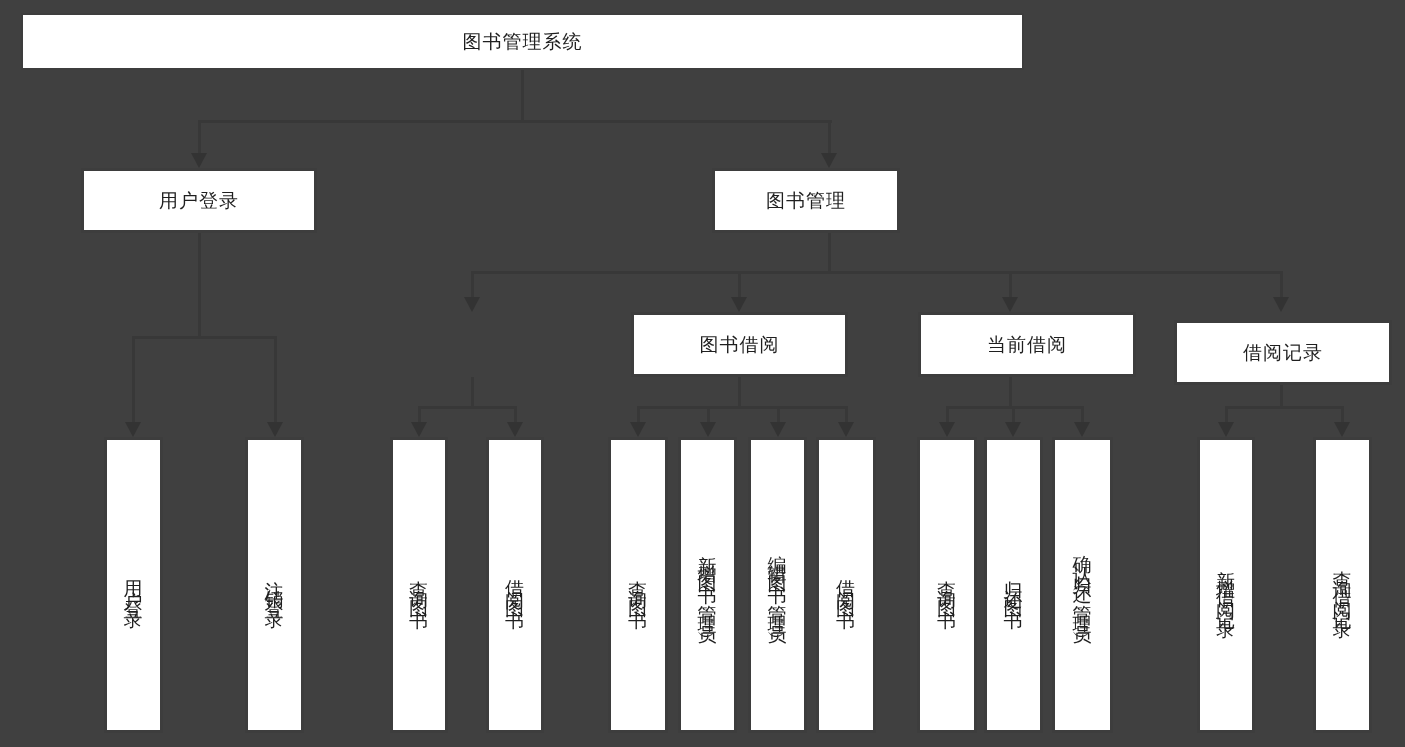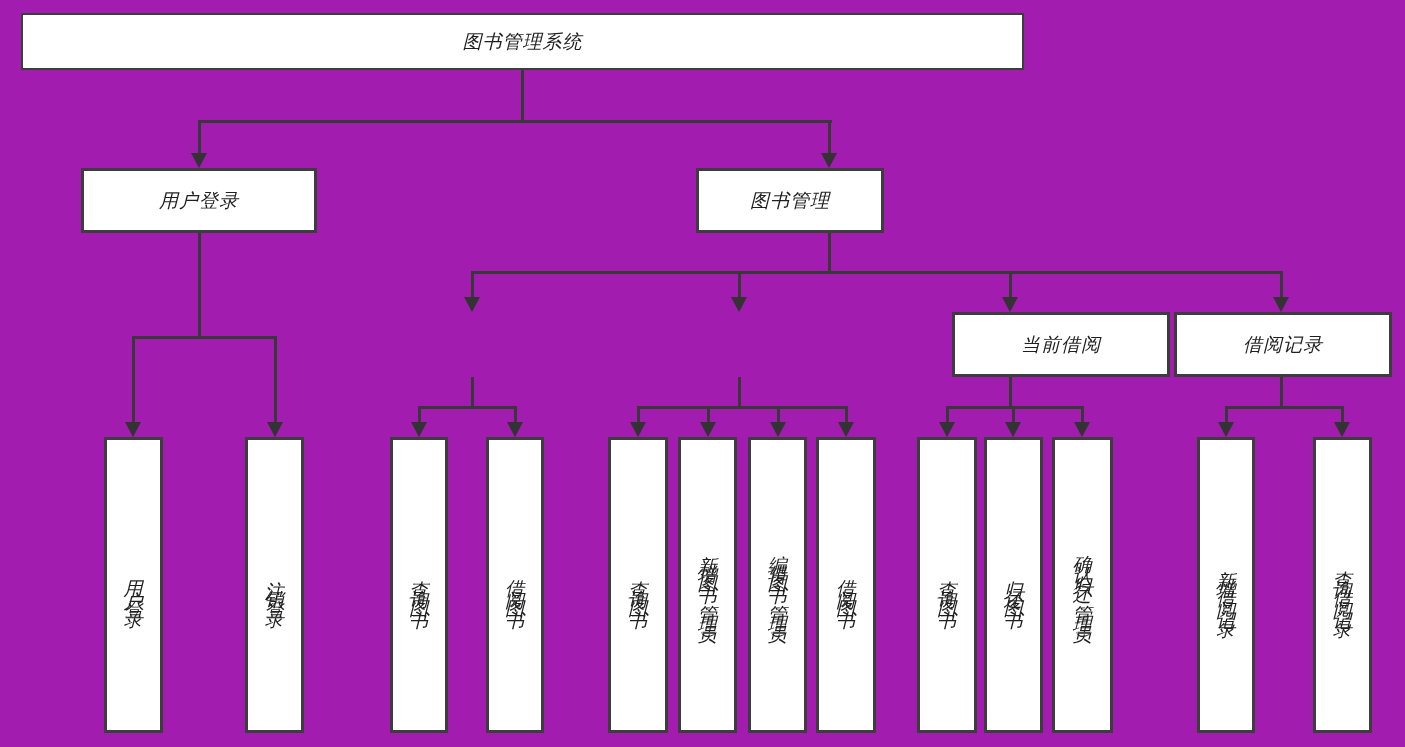--- a/index.html
+++ b/index.html
@@ -1,18 +1,18 @@
 <!DOCTYPE html>
 <html><head>
 <meta charset="utf-8">
 <style>
   html,body{margin:0;padding:0;background:#ffffff;}
   #canvas{
-    position:relative;width:1405px;height:747px;background:#a21caf;overflow:hidden;
-    font-family:"Liberation Sans","DejaVu Sans",sans-serif;color:#1f1f1f;font-style:italic;
+    position:relative;width:1405px;height:747px;background:#404040;overflow:hidden;
+    font-family:"Liberation Sans","DejaVu Sans",sans-serif;color:#1f1f1f;
   }
   .hbox{
     position:absolute;box-sizing:border-box;border:3px solid #3d3d3d;background:#ffffff;
     display:flex;align-items:center;justify-content:center;
     font-size:19px;letter-spacing:1px;z-index:3;
   }
   .root{border-width:2px;font-size:19px;}
   .vbox{
     position:absolute;box-sizing:border-box;border:3px solid #3d3d3d;background:#ffffff;
     display:flex;align-items:center;justify-content:center;z-index:3;
@@ -37,28 +37,31 @@
 
 <div id="canvas">
 
   <div class="hbox root" style="left:21px;top:13px;width:1003px;height:57px;">
     <span>图书管理系统</span>
   </div>
 
   <div class="hbox" style="left:81px;top:168px;width:236px;height:65px;">
     <span>用户登录</span>
   </div>
-  <div class="hbox" style="left:696px;top:168px;width:188px;height:65px;">
+  <div class="hbox" style="left:712px;top:168px;width:188px;height:65px;">
     <span>图书管理</span>
   </div>
 
-  <div class="hbox" style="left:952px;top:312px;width:218px;height:65px;">
+  <div class="hbox" style="left:631px;top:312px;width:217px;height:65px;">
+    <span>图书借阅</span>
+  </div>
+  <div class="hbox" style="left:918px;top:312px;width:218px;height:65px;">
     <span>当前借阅</span>
   </div>
-  <div class="hbox" style="left:1174px;top:312px;width:218px;height:65px;">
+  <div class="hbox" style="left:1174px;top:320px;width:218px;height:65px;">
     <span>借阅记录</span>
   </div>
 
   <div class="vbox" style="left:104px;top:437px;width:59px;height:296px;">
     <span class="vtext">用户登录</span>
   </div>
   <div class="vbox" style="left:245px;top:437px;width:59px;height:296px;">
     <span class="vtext">注销登录</span>
   </div>
 

